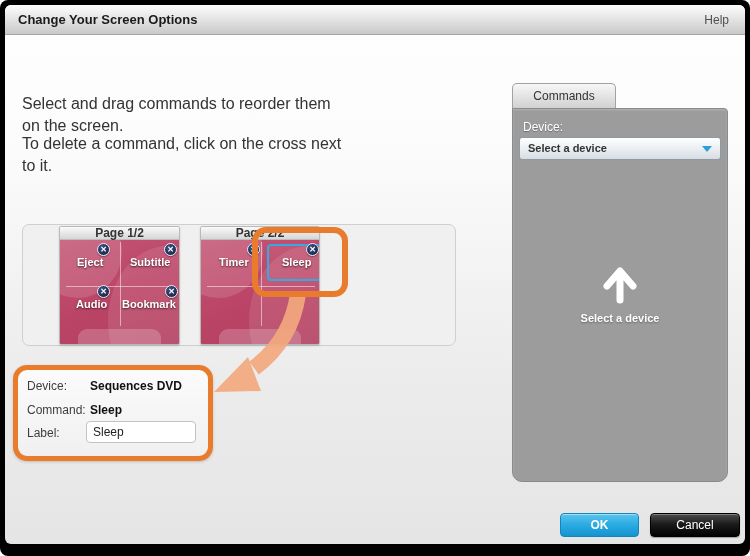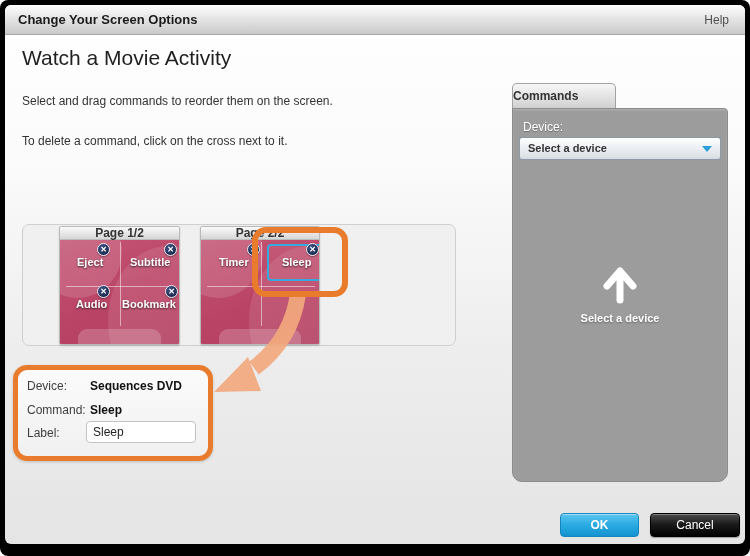--- a/index.html
+++ b/index.html
@@ -16,21 +16,21 @@
   .titlebar { position:absolute; left:0; top:0; width:740px; height:30px;
               background:linear-gradient(180deg,#fdfdfd,#dedede 60%,#c9c9c9);
               border-bottom:1px solid #a6a6a6; }
   .titlebar .title { position:absolute; left:13px; top:0; line-height:30px;
                      font-size:13px; font-weight:bold; color:#1b1b1b; }
   .titlebar .help { position:absolute; right:16px; top:0; line-height:30px;
                     font-size:12px; color:#4f4f4f; cursor:pointer; }
 
   
   .heading { position:absolute; left:17px; top:41px; font-size:21px; color:#1f1f1f; }
-  .para { position:absolute; left:17px; width:320px; font-size:12px; color:#333;
+  .para { position:absolute; left:17px; width:320px; font-size:16px; color:#333;
           line-height:1.4; }
   .para1 { top:88px; } .para2 { top:128px; }
 
   
   .preview-box { position:absolute; left:17px; top:219px; width:434px; height:122px;
                  background:#f0f0f0; border:1px solid #cfcfcf; border-radius:7px; }
 
   .page-card { position:absolute; top:221px; width:121px; height:119px;
                border:1px solid #b9b9b9; border-radius:2px; overflow:hidden;
                box-shadow:0 1px 2px rgba(0,0,0,.15); }
@@ -74,21 +74,21 @@
                 background:linear-gradient(180deg,#fbfbfb,#f0f0f0);
                 box-shadow:0 1px 3px rgba(0,0,0,.18); }
   .detail-row { position:absolute; left:9px; font-size:12px; color:#3d3d3d; }
   .detail-val { position:absolute; left:72px; font-size:12px; font-weight:bold; color:#111; }
   .label-input { position:absolute; left:68px; top:51px; width:110px; height:22px;
                  border:1px solid #c3c3c3; border-radius:4px; font-size:12px;
                  padding:0 6px; color:#222; background:#fff;
                  font-family:"Liberation Sans", sans-serif; }
 
   
-  .tab { position:absolute; font-size:12px; font-weight:bold; text-align:left;
+  .tab { position:absolute; font-size:12px; font-weight:normal; text-align:center;
          cursor:pointer; }
   .tab-commands { left:507px; top:78px; width:104px; height:26px; line-height:25px;
                   color:#333; background:linear-gradient(180deg,#f7f7f7,#cfcfcf);
                   border:1px solid #a2a2a2; border-bottom:none; border-radius:5px 5px 0 0; }
   .tab-sequences { left:612px; top:76px; width:107px; height:28px; line-height:28px;
                    color:#fff; background:linear-gradient(180deg,#2a2a2a,#000);
                    border-radius:5px 5px 0 0; }
   .side-panel { position:absolute; left:507px; top:103px; width:216px; height:374px;
                 background:#9c9c9c; border:1px solid #8a8a8a;
                 border-radius:0 4px 10px 10px;
@@ -125,21 +125,20 @@
 <body>
 
 <div class="window">
   <div class="inner">
 
     <div class="titlebar">
       <span class="title">Change Your Screen Options</span>
       <span class="help">Help</span>
     </div>
 
-    <div class="heading">Watch a Movie Activity</div>
     <div class="para para1">Select and drag commands to reorder them on the screen.</div>
     <div class="para para2">To delete a command, click on the cross next to it.</div>
 
     <div class="preview-box"></div>
 
     <div class="page-card card1">
       <div class="page-header">Page 1/2</div>
       <div class="page-body">
         <div class="swoosh-a"></div>
         <div class="swoosh-b"></div>

